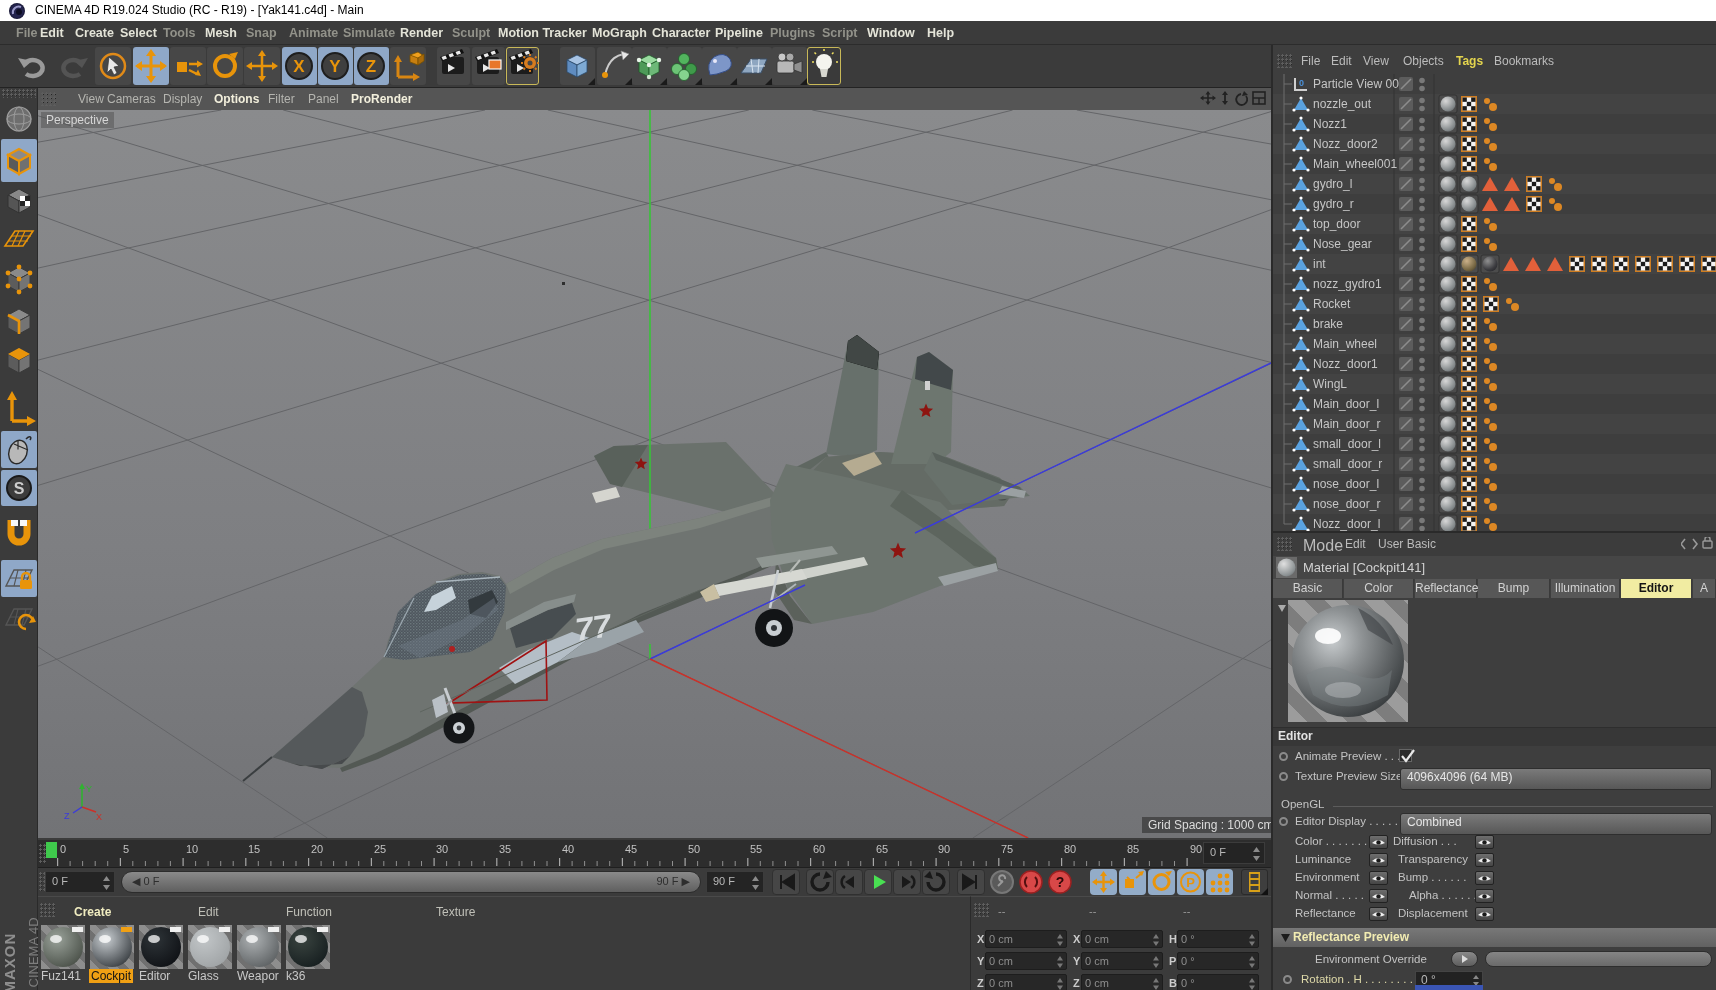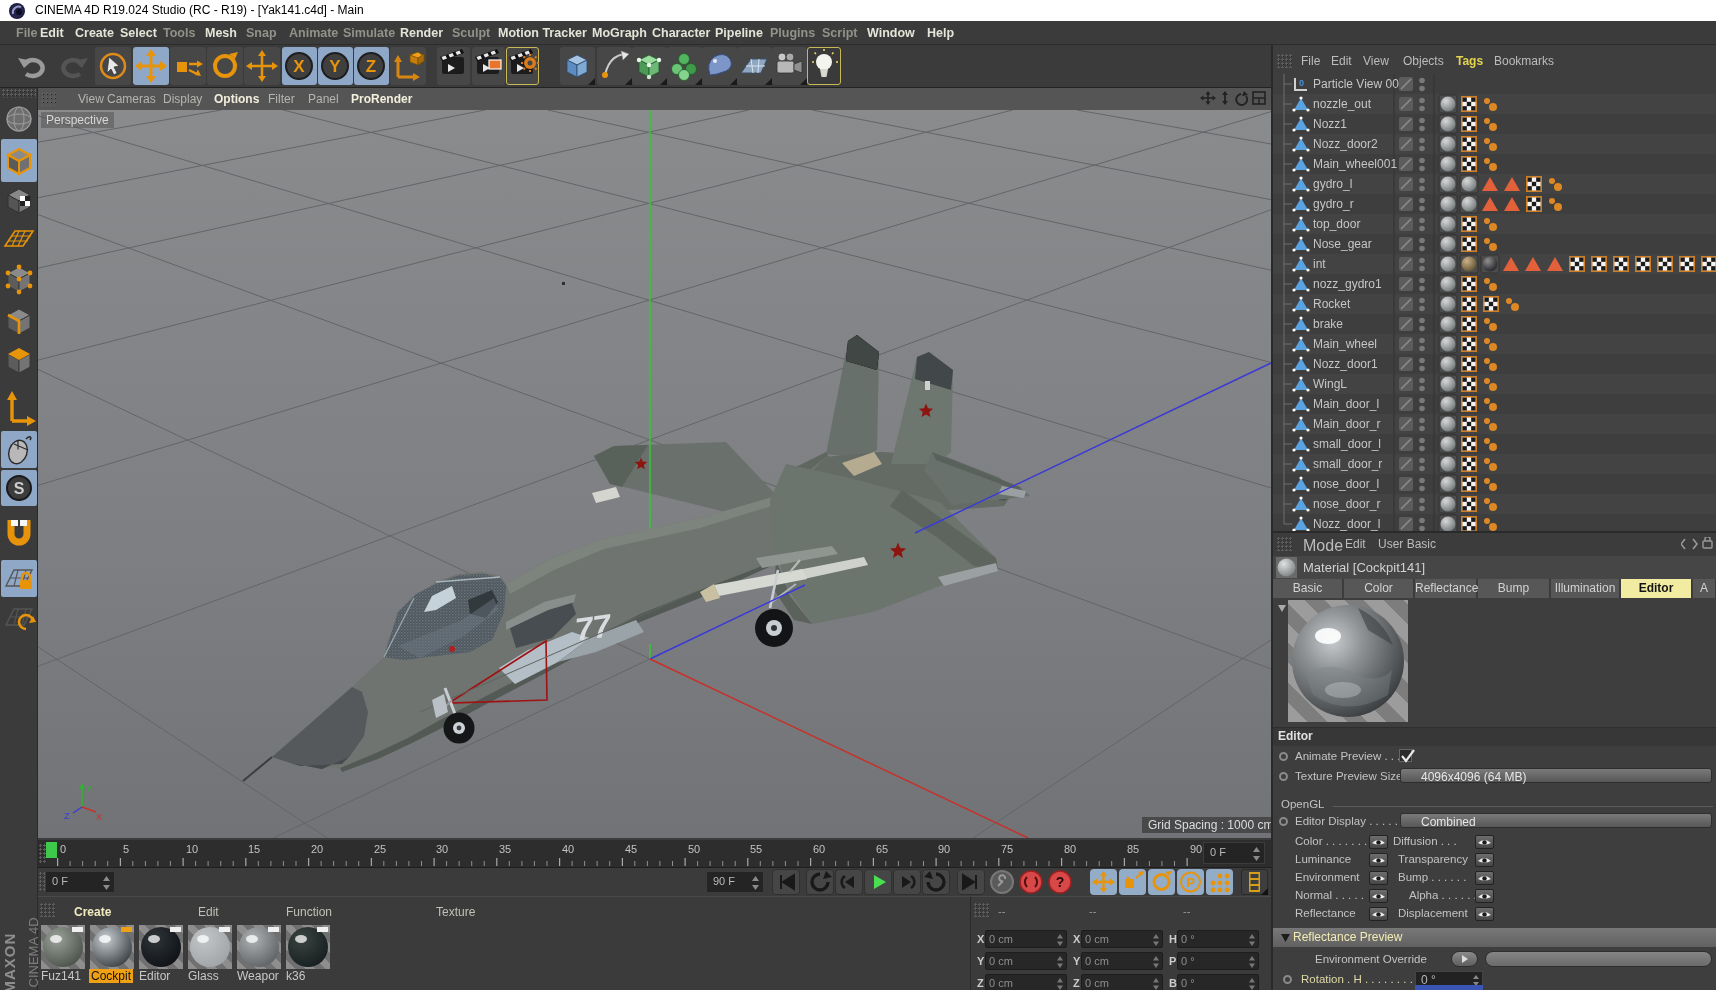--- a/index.html
+++ b/index.html
@@ -26,21 +26,21 @@
 .mm{position:absolute;top:8px;font-size:12px;color:#c0c0b8}
 #coordman{left:970px;top:896px;width:301px;height:94px;background:#3b3b3b;border-left:1px solid #2a2a2a;border-top:1px solid #4a4a4a}
 .cfield{position:absolute;height:18px;background:#272727;border:1px solid #1d1d1d;border-radius:2px;color:#8e8e8e;font-size:11px;padding:2px 3px}
 .clabel{position:absolute;font-size:11px;font-weight:bold;color:#cccccc}
 #rightpanel{left:1271px;top:45px;width:445px;height:945px;background:#3e3e3e;border-left:2px solid #2a2a2a}
 .om{position:absolute;font-size:12px;color:#bcbcbc}
 .om.hl{color:#e3d44e;font-weight:bold}
 .tab{position:absolute;top:0;height:19px;background:#575757;color:#d2d2d2;font-size:12px;text-align:center;border-right:1px solid #3a3a3a;padding-top:2px}
 .tab.sel{background:#f1eca2;color:#141414;font-weight:bold}
 .alabel{position:absolute;font-size:11.5px;color:#c3c3c3;white-space:nowrap}
-.dd{position:absolute;height:15px;background:linear-gradient(#7a7a7a,#575757);border:1px solid #2e2e2e;border-radius:3px;color:#e6e6e6;font-size:12px;padding:1px 20px;white-space:nowrap}
+.dd{position:absolute;height:22px;background:linear-gradient(#7a7a7a,#575757);border:1px solid #2e2e2e;border-radius:3px;color:#e6e6e6;font-size:12px;padding:1px 6px;white-space:nowrap}
 .circ{position:absolute;width:9px;height:9px;border:2px solid #8a8a8a;border-radius:50%}
 </style></head><body>
 <div class="abs" id="titlebar">
     <svg class="abs" style="left:8px;top:2px" width="18" height="18">
       <circle cx="9" cy="9" r="8" fill="#1b1b3a"></circle>
       <circle cx="9" cy="9" r="7" fill="#23234d"></circle>
       <path d="M5 12 A6 6 0 0 1 13 5" stroke="#9a9ac8" stroke-width="2" fill="none"></path>
       <circle cx="11" cy="10" r="3" fill="#0d0d22"></circle>
     </svg>
     <span class="t">CINEMA 4D R19.024 Studio (RC - R19) - [Yak141.c4d] - Main</span>
@@ -542,20 +542,24 @@
     <span class="tnum" style="left:1152px">90</span>
     <div class="abs" style="left:1165px;top:2px;width:62px;height:22px;background:#242424;border:1px solid #3c3c3c;color:#b8b8b8;font-size:11px;padding:3px 6px">0 F<svg class="abs" style="right:3px;top:4px" width="9" height="14">
         <path d="M4.5 0 l3.5 5 h-7 z M4.5 14 l3.5 -5 h-7 z" fill="#8a8a8a"></path>
       </svg></div>
   </div>
 <div class="abs" id="playbar">
     <div class="abs grip" style="left:1px;top:4px;width:7px;height:20px"></div>
     <div class="abs" style="left:7px;top:3px;width:70px;height:22px;background:#242424;border:1px solid #3c3c3c;color:#b8b8b8;font-size:11px;padding:3px 6px">0 F<svg class="abs" style="right:3px;top:4px" width="9" height="14">
         <path d="M4.5 0 l3.5 5 h-7 z M4.5 14 l3.5 -5 h-7 z" fill="#8a8a8a"></path>
       </svg></div>
+    <div class="abs" style="left:83px;top:3px;width:580px;height:22px;border-radius:11px;background:linear-gradient(#8a8a8a,#5f5f5f);border:1px solid #2c2c2c">
+      <span class="abs" style="left:10px;top:3px;font-size:11px;color:#2e2e2e">◀ 0 F</span>
+      <span class="abs" style="right:10px;top:3px;font-size:11px;color:#2e2e2e">90 F ▶</span>
+    </div>
     <div class="abs" style="left:668px;top:3px;width:58px;height:22px;background:#242424;border:1px solid #3c3c3c;color:#b8b8b8;font-size:11px;padding:3px 6px">90 F<svg class="abs" style="right:3px;top:4px" width="9" height="14">
         <path d="M4.5 0 l3.5 5 h-7 z M4.5 14 l3.5 -5 h-7 z" fill="#8a8a8a"></path>
       </svg></div>
     <div class="abs" style="left:734px;top:1px;width:28px;height:26px;background:#464646;border-radius:4px;border:1px solid #303030"></div>
     <svg class="abs" style="left:734px;top:1px" width="28" height="26">
       <path d="M9 6 v14 M22 6 l-11 7 11 7 z" fill="#191919" stroke="#191919" stroke-width="2"></path>
     </svg>
     <div class="abs" style="left:768px;top:1px;width:28px;height:26px;background:#464646;border-radius:4px;border:1px solid #303030"></div>
     <svg class="abs" style="left:768px;top:1px" width="28" height="26">
       <path d="M14 5 a8 8 0 1 0 8 8" stroke="#191919" stroke-width="3.4" fill="none"></path>
@@ -1466,21 +1470,21 @@
     <span class="alabel" style="left:125px;top:862px">Displacement</span>
     <div class="abs" style="left:202px;top:862px;width:19px;height:14px;background:linear-gradient(#6e6e6e,#454545);border:1px solid #222;border-radius:2px"></div>
     <svg class="abs" style="left:202px;top:862px" width="19" height="14">
       <path d="M3 8 Q9.5 2 16 8 Q9.5 11 3 8 z" fill="#f0f0f0"></path>
       <circle cx="9.5" cy="7.4" r="2.2" fill="#1a1a1a"></circle>
     </svg>
     <div class="abs" style="left:0;top:883px;width:443px;height:19px;background:linear-gradient(#787878,#616161)"></div>
     <svg class="abs" style="left:8px;top:888px" width="10" height="10">
       <path d="M0 1 l9 0 -4.5 8 z" fill="#1c1c1c"></path>
     </svg>
-    <span class="abs" style="left:20px;top:885px;font-size:12px;font-weight:normal;color:#f2ecb2">Reflectance Preview</span>
+    <span class="abs" style="left:20px;top:885px;font-size:12px;font-weight:bold;color:#f2ecb2">Reflectance Preview</span>
     <span class="alabel" style="left:42px;top:908px">Environment Override</span>
     <div class="abs" style="left:178px;top:906px;width:27px;height:16px;background:linear-gradient(#8a8a8a,#5e5e5e);border:1px solid #2e2e2e;border-radius:8px"></div>
     <svg class="abs" style="left:178px;top:906px" width="27" height="16">
       <path d="M11 4 l6 4 -6 4 z" fill="#ddd"></path>
     </svg>
     <div class="abs" style="left:212px;top:906px;width:227px;height:16px;background:linear-gradient(#858585,#6a6a6a);border:1px solid #2e2e2e;border-radius:8px"></div>
     <div class="circ" style="left:10px;top:930px"></div>
     <span class="alabel" style="left:28px;top:928px;color:#ded9a8">Rotation . H . . . . . . . .</span>
     <div class="abs" style="left:142px;top:926px;width:68px;height:17px;background:#222;border:1px solid #444;color:#b8b8b8;font-size:12px;padding:1px 5px">0 °<svg class="abs" style="right:2px;top:3px" width="8" height="11">
         <path d="M4 0 l3 4 h-6 z M4 11 l3 -4 h-6 z" fill="#888"></path>

